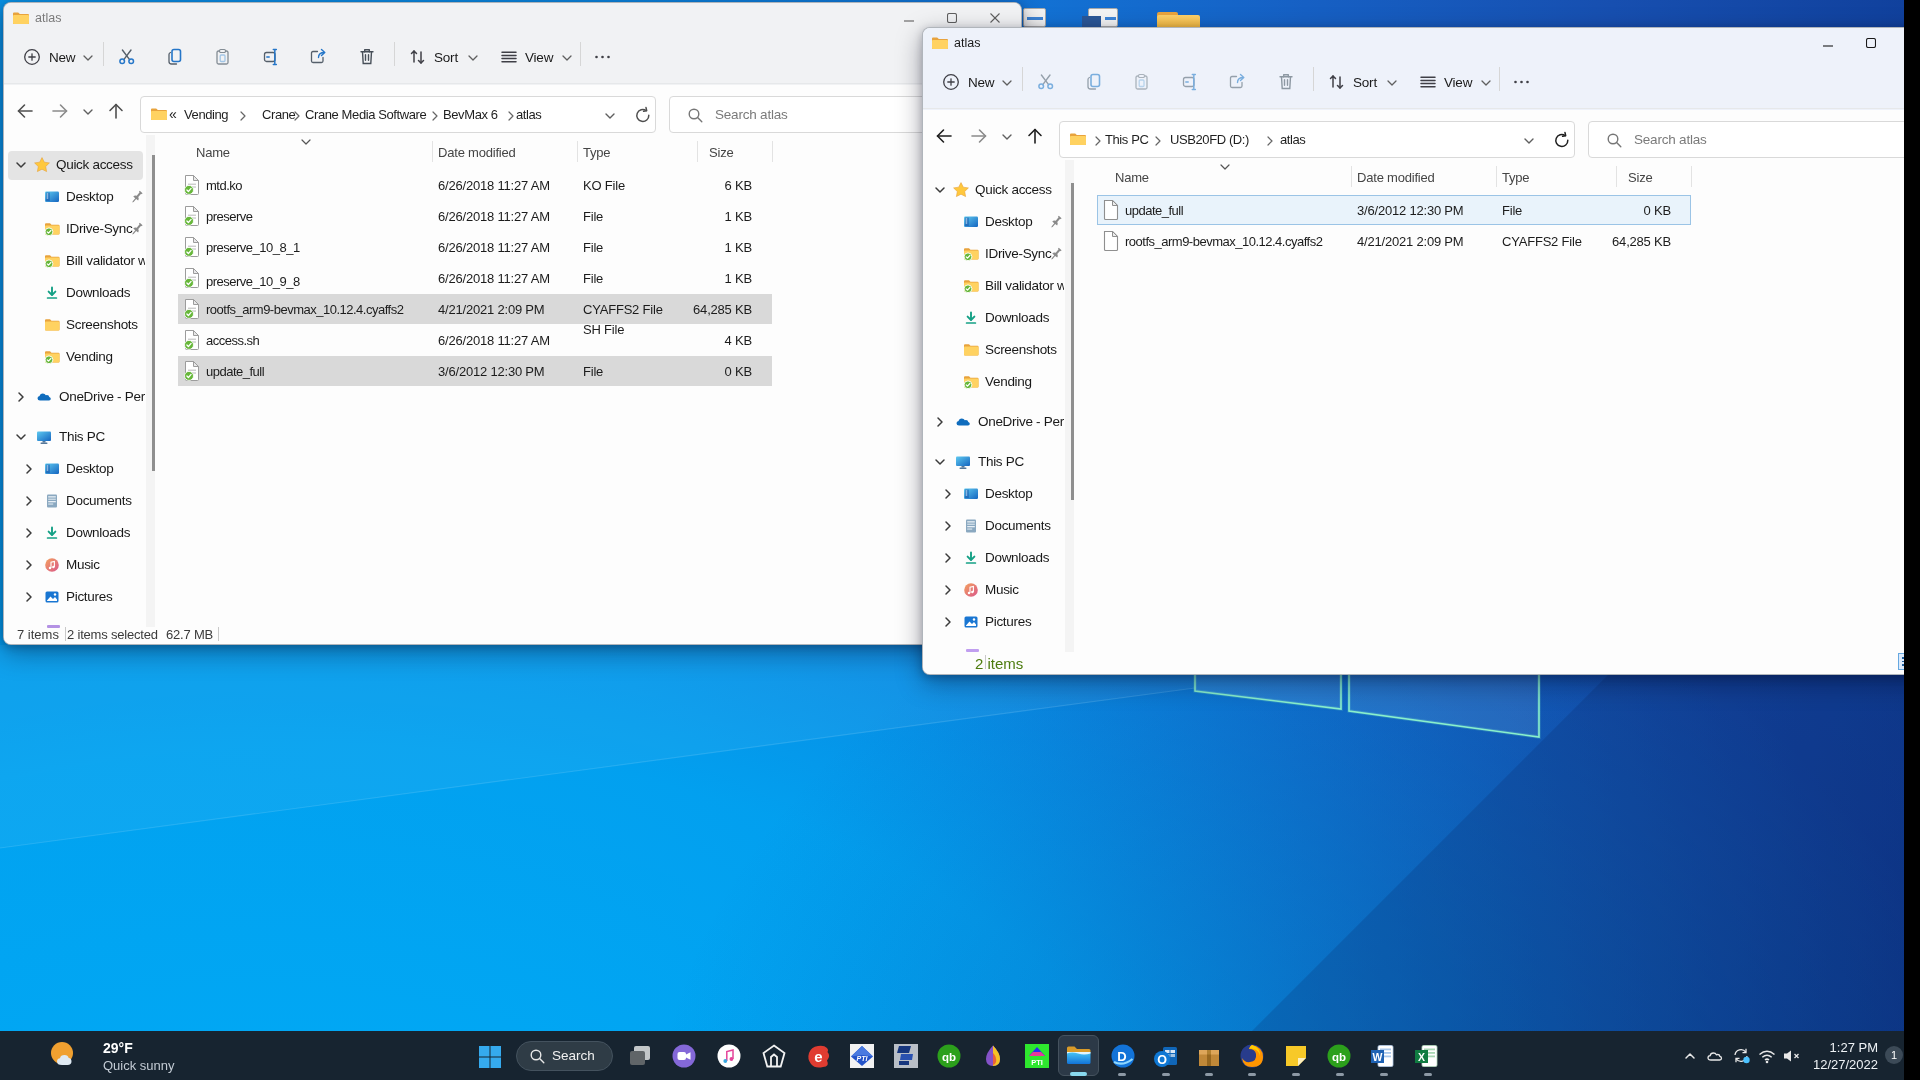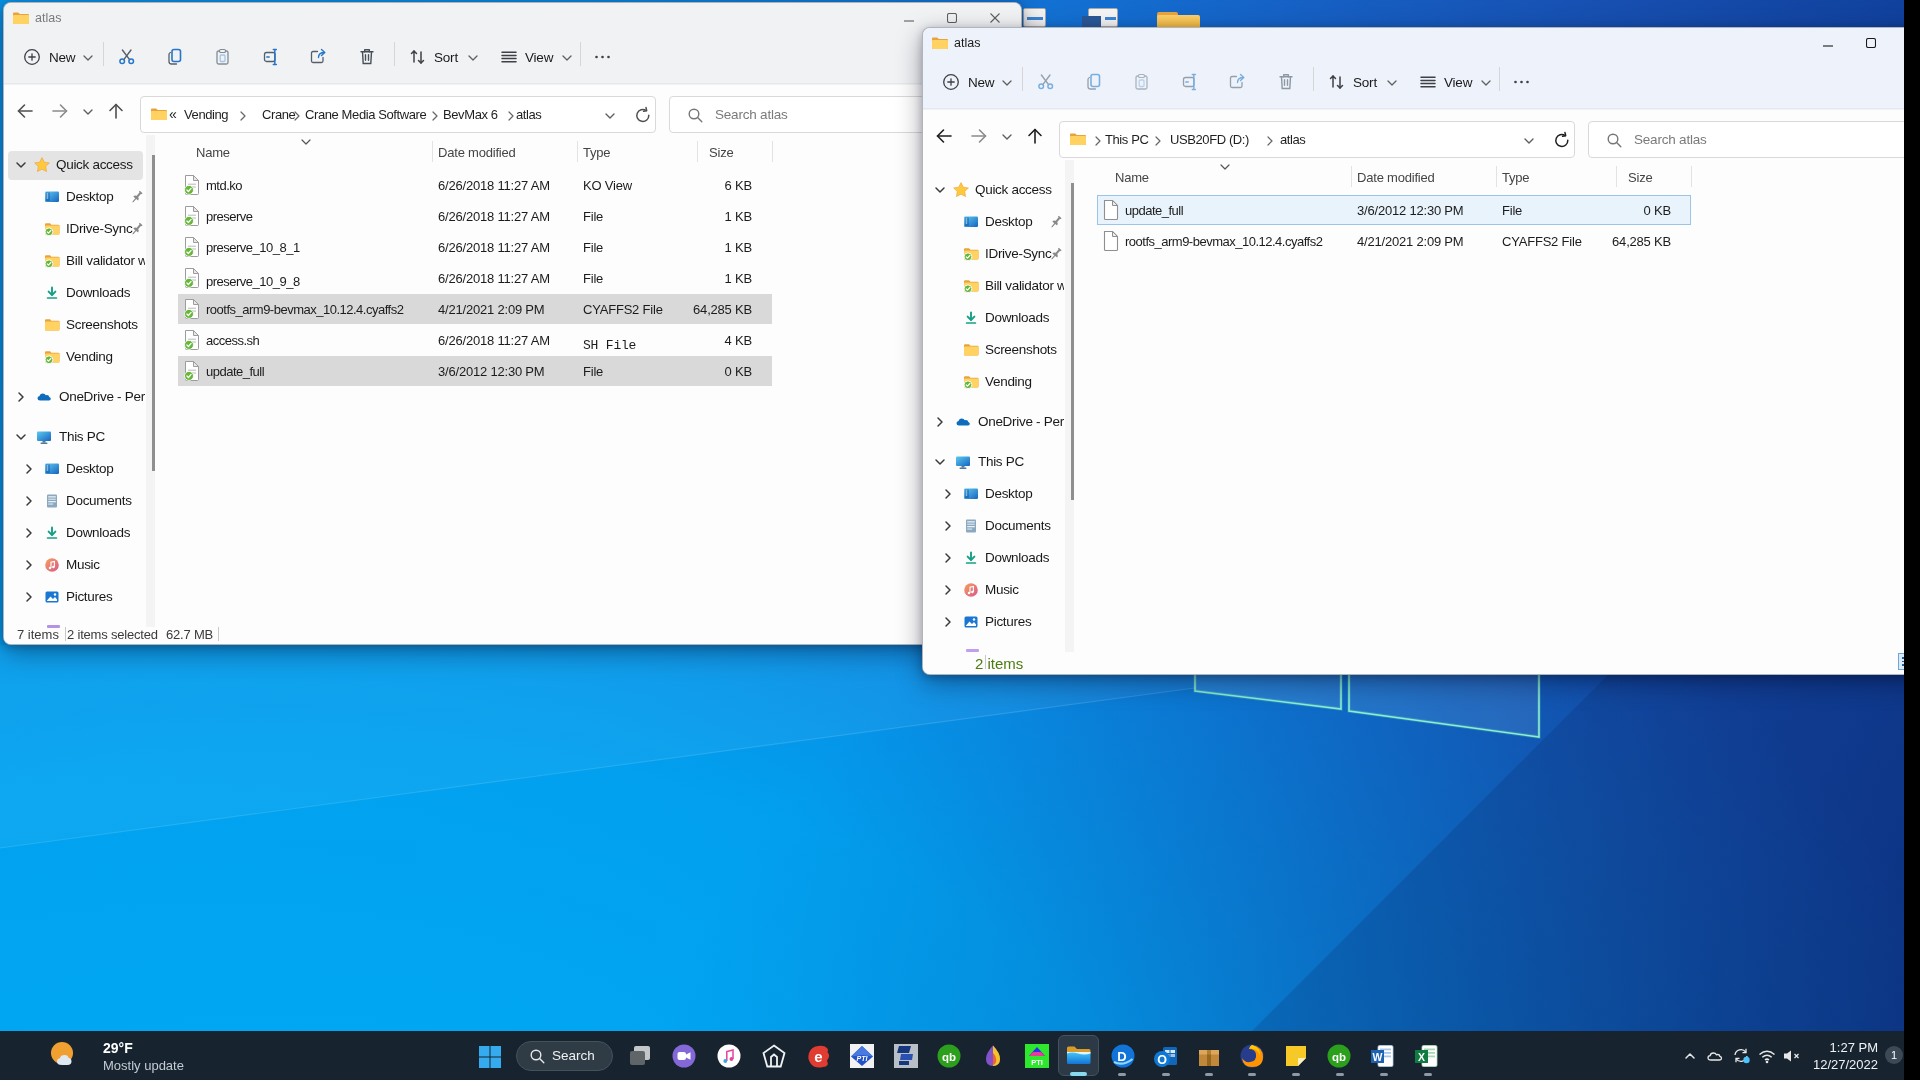--- a/index.html
+++ b/index.html
@@ -409,21 +409,21 @@
         <path d="M1.5 0.5 L9.5 0.5 L14.5 5.5 L14.5 18.5 Q14.5 19.5 13.5 19.5 L2.5 19.5 Q1.5 19.5 1.5 18.5 Z" fill="#fff" stroke="#9c9c9c" stroke-width="1"></path>
         <path d="M9.5 0.5 L9.5 5.5 L14.5 5.5 Z" fill="#e8e8e8" stroke="#9c9c9c" stroke-width="1" stroke-linejoin="round"></path>
         <rect x="4" y="8.6" width="8" height="1.3" fill="#c9c9c9"></rect>
         <rect x="4" y="11.4" width="8" height="1.3" fill="#c9c9c9"></rect>
         <circle cx="5" cy="14.9" r="4.5" fill="#67b73a" stroke="#fff" stroke-width="0.8"></circle>
         <path d="M2.9 15 L4.4 16.5 L7.1 13.4" fill="none" stroke="#fff" stroke-width="1.3" stroke-linecap="round" stroke-linejoin="round"></path>
       </g>
     </svg>
     <div class="txt fn" style="left:206px;top:178px;width:226px;overflow:hidden;">mtd.ko</div>
     <div class="txt ft" style="left:438px;top:178px;">6/26/2018 11:27 AM</div>
-    <div class="txt ft" style="left:583px;top:178px;">KO View</div>
+    <div class="txt ft" style="left:583px;top:178px;">KO File</div>
     <div class="txt ft" style="right:1152px;top:178px;">6 KB</div>
     <svg class="abs" style="left:184px;top:206px" width="16" height="20">
       <g>
         <path d="M1.5 0.5 L9.5 0.5 L14.5 5.5 L14.5 18.5 Q14.5 19.5 13.5 19.5 L2.5 19.5 Q1.5 19.5 1.5 18.5 Z" fill="#fff" stroke="#9c9c9c" stroke-width="1"></path>
         <path d="M9.5 0.5 L9.5 5.5 L14.5 5.5 Z" fill="#e8e8e8" stroke="#9c9c9c" stroke-width="1" stroke-linejoin="round"></path>
         <rect x="4" y="8.6" width="8" height="1.3" fill="#c9c9c9"></rect>
         <rect x="4" y="11.4" width="8" height="1.3" fill="#c9c9c9"></rect>
         <circle cx="5" cy="14.9" r="4.5" fill="#67b73a" stroke="#fff" stroke-width="0.8"></circle>
         <path d="M2.9 15 L4.4 16.5 L7.1 13.4" fill="none" stroke="#fff" stroke-width="1.3" stroke-linecap="round" stroke-linejoin="round"></path>
       </g>
@@ -480,21 +480,21 @@
         <path d="M1.5 0.5 L9.5 0.5 L14.5 5.5 L14.5 18.5 Q14.5 19.5 13.5 19.5 L2.5 19.5 Q1.5 19.5 1.5 18.5 Z" fill="#fff" stroke="#9c9c9c" stroke-width="1"></path>
         <path d="M9.5 0.5 L9.5 5.5 L14.5 5.5 Z" fill="#e8e8e8" stroke="#9c9c9c" stroke-width="1" stroke-linejoin="round"></path>
         <rect x="4" y="8.6" width="8" height="1.3" fill="#c9c9c9"></rect>
         <rect x="4" y="11.4" width="8" height="1.3" fill="#c9c9c9"></rect>
         <circle cx="5" cy="14.9" r="4.5" fill="#67b73a" stroke="#fff" stroke-width="0.8"></circle>
         <path d="M2.9 15 L4.4 16.5 L7.1 13.4" fill="none" stroke="#fff" stroke-width="1.3" stroke-linecap="round" stroke-linejoin="round"></path>
       </g>
     </svg>
     <div class="txt fn" style="left:206px;top:333px;width:226px;overflow:hidden;">access.sh</div>
     <div class="txt ft" style="left:438px;top:333px;">6/26/2018 11:27 AM</div>
-    <div class="txt ft" style="left:583px;top:338px;font-family:Liberation Mono, monospace;">SH File</div>
+    <div class="txt ft" style="left:583px;top:322px;">SH File</div>
     <div class="txt ft" style="right:1152px;top:333px;">4 KB</div>
     <div class="abs" style="left:178px;top:356px;width:594px;height:30px;background:#d9d9d9;"></div>
     <svg class="abs" style="left:184px;top:361px" width="16" height="20">
       <g>
         <path d="M1.5 0.5 L9.5 0.5 L14.5 5.5 L14.5 18.5 Q14.5 19.5 13.5 19.5 L2.5 19.5 Q1.5 19.5 1.5 18.5 Z" fill="#fff" stroke="#9c9c9c" stroke-width="1"></path>
         <path d="M9.5 0.5 L9.5 5.5 L14.5 5.5 Z" fill="#e8e8e8" stroke="#9c9c9c" stroke-width="1" stroke-linejoin="round"></path>
         <rect x="4" y="8.6" width="8" height="1.3" fill="#c9c9c9"></rect>
         <rect x="4" y="11.4" width="8" height="1.3" fill="#c9c9c9"></rect>
         <circle cx="5" cy="14.9" r="4.5" fill="#67b73a" stroke="#fff" stroke-width="0.8"></circle>
         <path d="M2.9 15 L4.4 16.5 L7.1 13.4" fill="none" stroke="#fff" stroke-width="1.3" stroke-linecap="round" stroke-linejoin="round"></path>
@@ -871,21 +871,21 @@
 <div class="abs" style="left:3px;top:10px;width:10px;height:1.5px;background:#1f5f9e;"></div>
     </div>
 <div class="abs" style="left:47px;top:625px;width:13px;height:3px;background:#b492e4;border-radius:1px;"></div>
 <div class="abs" style="left:966px;top:649px;width:13px;height:3px;background:#c09ef0;border-radius:1px;"></div>
 <div class="abs" style="left:0;top:1031px;width:1920px;height:49px;background:#172430;"></div>
 <svg class="abs" style="left:48px;top:1040px" width="34" height="32" viewBox="0 0 34 32">
 <circle cx="14" cy="13" r="11" fill="#f0a030"></circle>
 <path d="M14 25 Q9 25 9 21.5 Q9 18.5 12 18.2 Q12.6 15 16.5 15 Q20 15 20.7 18 Q23.5 18.2 23.5 21.6 Q23.5 25 19.5 25 Z" fill="#dfe9f2"></path>
 </svg>
 <div class="txt" style="left:103px;top:1040px;font-size:14px;color:#ffffff;font-weight:bold;">29°F</div>
-<div class="txt" style="left:103px;top:1058px;font-size:13px;color:#c3cbd4;">Mostly update</div>
+<div class="txt" style="left:103px;top:1058px;font-size:13px;color:#c3cbd4;">Quick sunny</div>
 <svg class="abs" style="left:477px;top:1044px" width="26" height="26" viewBox="0 0 26 26">
       <g>
         <rect x="2" y="2" width="10.5" height="10.5" fill="#35aaee"></rect>
         <rect x="13.5" y="2" width="10.5" height="10.5" fill="#35aaee"></rect>
         <rect x="2" y="13.5" width="10.5" height="10.5" fill="#35aaee"></rect>
         <rect x="13.5" y="13.5" width="10.5" height="10.5" fill="#35aaee"></rect>
       </g>
     </svg>
 <div class="abs" style="left:516px;top:1041px;width:97px;height:30px;background:#2f3c46;border:1px solid #44525e;border-radius:15px;"></div>
 <svg class="abs" style="left:529px;top:1048px" width="16" height="16">

